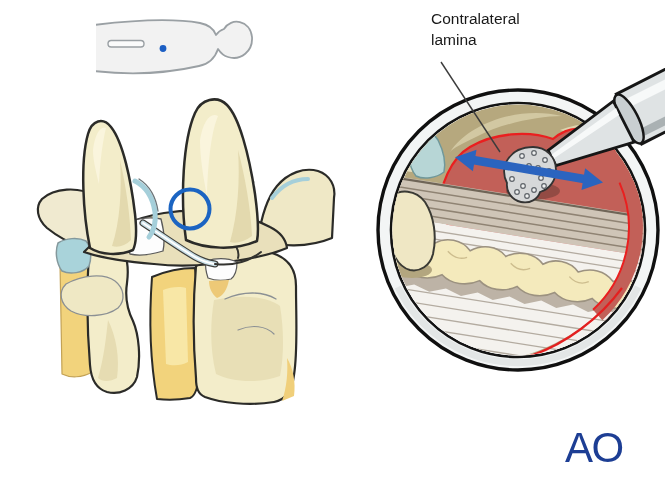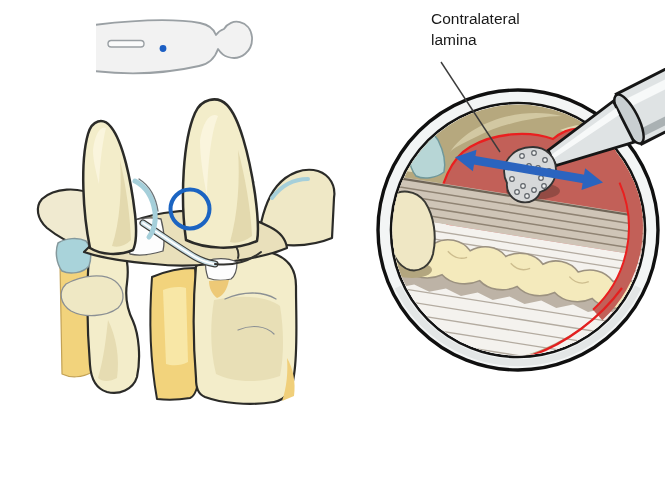--- a/index.html
+++ b/index.html
@@ -192,13 +192,14 @@
     <g fill="#2b64bf">
       <line x1="473" y1="160" x2="584" y2="179" stroke="#2b64bf" stroke-width="8.5"></line>
       <polygon points="455,157.2 476.5,149.7 472.9,171.3"></polygon>
       <polygon points="603,182.4 581.5,189.9 585.1,168.3"></polygon>
     </g>
   </g>
 </svg>
 
 <div class="annotation">Contralateral lamina</div>
 
+<div class="ao-logo">AO</div>
 </div>
 
 </body></html>

